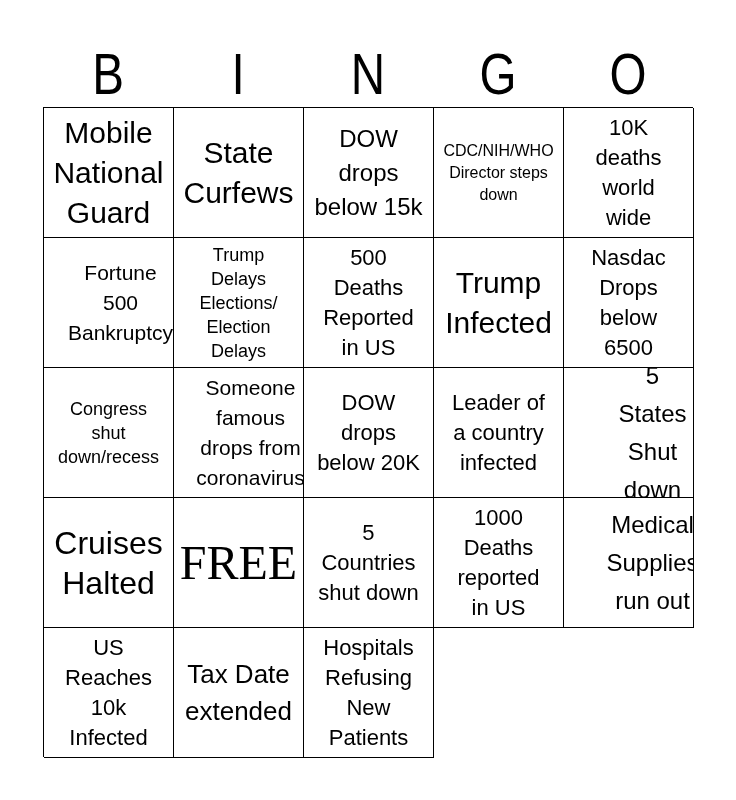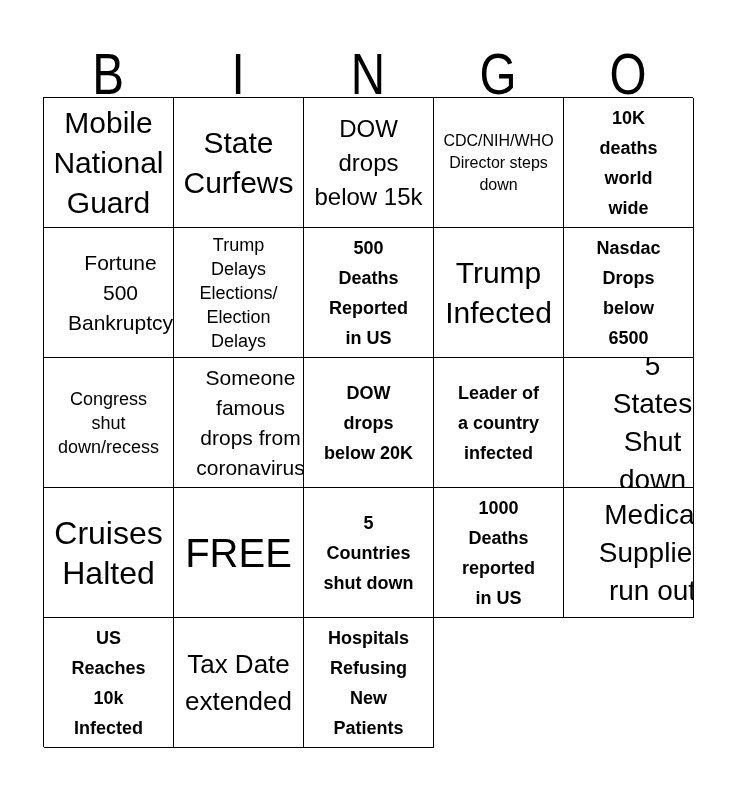--- a/index.html
+++ b/index.html
@@ -1,37 +1,37 @@
 <!DOCTYPE html>
 <html><head>
   <meta charset="utf-8">
   <style>
     html, body { margin: 0; padding: 0; background: #ffffff; }
     body { width: 736px; height: 800px; position: relative; overflow: hidden;
            font-family: "Liberation Sans", sans-serif; color: #000; }
     .header { position: absolute; left: 43px; top: 44px; width: 650px; height: 60px; display: flex; }
     .letter { width: 130px; text-align: center; font-size: 58px; line-height: 60px;
               transform: scaleX(0.82); transform-origin: center; }
-    .grid { position: absolute; left: 43px; top: 97px; width: 650px; height: 650px;
+    .grid { position: absolute; left: 43px; top: 107px; width: 650px; height: 650px;
             display: grid; grid-template-columns: repeat(5, 130px); grid-template-rows: repeat(5, 130px);
             border-top: 1.5px solid #000; border-left: 1.5px solid #000; box-sizing: border-box; }
     .cell { border-right: 1.5px solid #000; border-bottom: 1.5px solid #000; box-sizing: border-box;
             display: flex; align-items: center; justify-content: center; text-align: center;
             overflow: hidden; padding: 0 1px; }
     .cell span { display: block; white-space: pre-line; }
     .s16 { font-size: 16px; line-height: 22px; }
     .s18 { font-size: 18px; line-height: 24px; }
     .s21 { font-size: 21px; line-height: 30px; margin-left: 24px; }
-    .s23 { font-size: 18px; line-height: 30px; font-weight: bold; }
+    .s23 { font-size: 22px; line-height: 30px; }
     .s24 { font-size: 24px; line-height: 34px; }
     .s26 { font-size: 26px; line-height: 37px; }
-    .s28 { font-size: 28px; line-height: 38px; margin-left: 48px; }
+    .s28 { font-size: 24px; line-height: 38px; margin-left: 48px; }
     .s30 { font-size: 30px; line-height: 40px; }
     .s32 { font-size: 32px; line-height: 40px; }
-    .s44 { font-size: 40px; line-height: 50px; }
+    .s44 { font-size: 48px; line-height: 50px; font-family: Liberation Serif, serif; }
   </style>
 </head>
 <body>
 
 <div class="header">
   <div class="letter">B</div>
   <div class="letter">I</div>
   <div class="letter">N</div>
   <div class="letter">G</div>
   <div class="letter">O</div>

